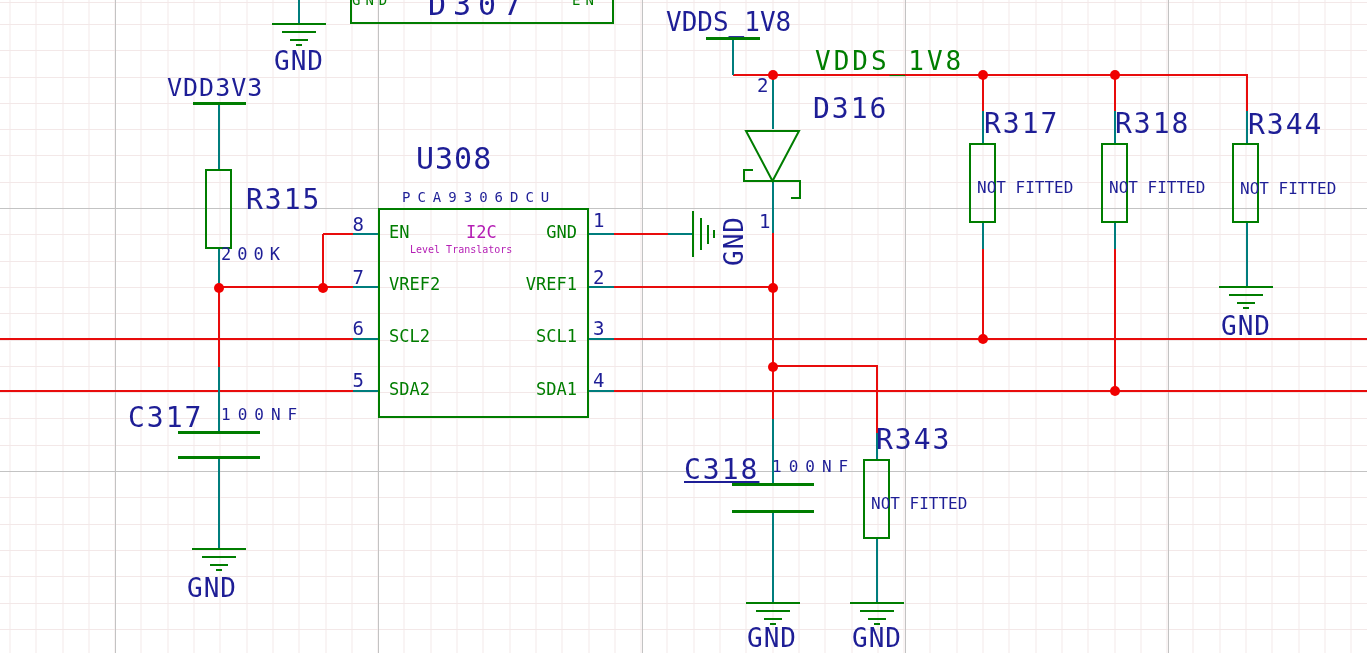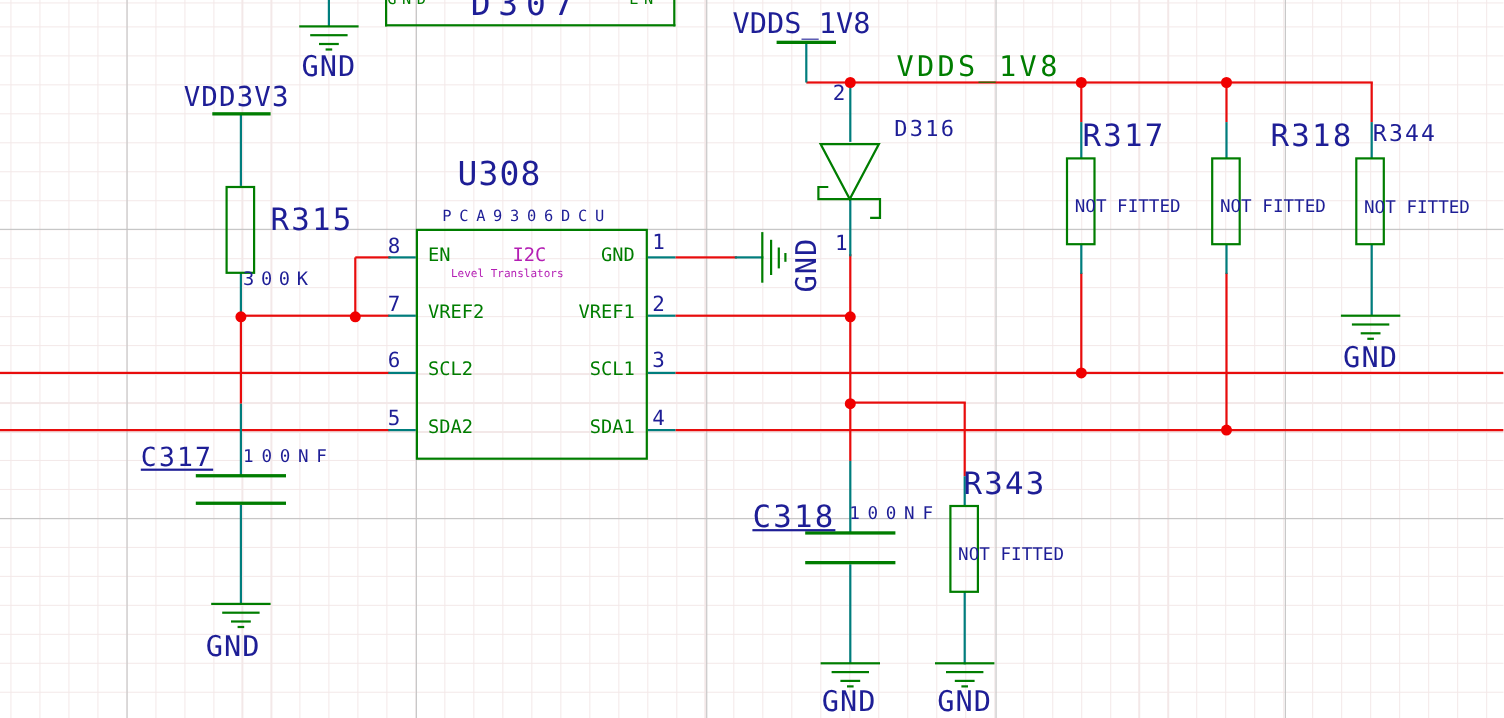--- a/index.html
+++ b/index.html
@@ -190,40 +190,40 @@
   <div class="t green" style="left:389px;top:276px;font-size:17px">VREF2</div>
   <div class="t green" style="left:389px;top:328px;font-size:17px">SCL2</div>
   <div class="t green" style="left:389px;top:381px;font-size:17px">SDA2</div>
   <div class="t green" style="right:790px;top:224px;font-size:17px">GND</div>
   <div class="t green" style="right:790px;top:276px;font-size:17px">VREF1</div>
   <div class="t green" style="right:790px;top:328px;font-size:17px">SCL1</div>
   <div class="t green" style="right:790px;top:381px;font-size:17px">SDA1</div>
   <div class="t mag" style="left:466px;top:224px;font-size:17px">I2C</div>
   <div class="t mag" style="left:410px;top:245px;font-size:10px">Level Translators</div>
 
-  <div class="t" style="left:813px;top:107px;font-size:20px;letter-spacing:2px">D316</div>
+  <div class="t" style="left:813px;top:95px;font-size:28px;letter-spacing:2px">D316</div>
   <div class="t" style="left:757px;top:76px;font-size:19px">2</div>
   <div class="t" style="left:759px;top:212px;font-size:19px">1</div>
 
   <div class="t" style="left:246px;top:186px;font-size:28px;letter-spacing:2px">R315</div>
-  <div class="t" style="left:221px;top:246px;font-size:17px;letter-spacing:6px">300K</div>
-  <div class="t" style="left:128px;top:404px;font-size:24px;letter-spacing:2px;text-decoration:underline">C317</div>
+  <div class="t" style="left:221px;top:246px;font-size:17px;letter-spacing:6px">200K</div>
+  <div class="t" style="left:128px;top:404px;font-size:28px;letter-spacing:2px;">C317</div>
   <div class="t" style="left:221px;top:407px;font-size:16px;letter-spacing:7px">100NF</div>
   <div class="t" style="left:187px;top:575px;font-size:26px;letter-spacing:1px">GND</div>
 
   <div class="t" style="left:684px;top:456px;font-size:28px;letter-spacing:2px;text-decoration:underline">C318</div>
   <div class="t" style="left:772px;top:459px;font-size:16px;letter-spacing:7px">100NF</div>
   <div class="t" style="left:876px;top:426px;font-size:28px;letter-spacing:2px">R343</div>
   <div class="t" style="left:871px;top:496px;font-size:16px">NOT FITTED</div>
   <div class="t" style="left:747px;top:625px;font-size:26px;letter-spacing:1px">GND</div>
   <div class="t" style="left:852px;top:625px;font-size:26px;letter-spacing:1px">GND</div>
 
   <div class="t" style="left:984px;top:110px;font-size:28px;letter-spacing:2px">R317</div>
-  <div class="t" style="left:1155px;top:110px;font-size:28px;letter-spacing:2px">R318</div>
-  <div class="t" style="left:1248px;top:111px;font-size:21px;letter-spacing:2px">R344</div>
+  <div class="t" style="left:1115px;top:110px;font-size:28px;letter-spacing:2px">R318</div>
+  <div class="t" style="left:1248px;top:111px;font-size:28px;letter-spacing:2px">R344</div>
   <div class="t" style="left:977px;top:180px;font-size:16px">NOT FITTED</div>
   <div class="t" style="left:1109px;top:180px;font-size:16px">NOT FITTED</div>
   <div class="t" style="left:1240px;top:181px;font-size:16px">NOT FITTED</div>
   <div class="t" style="left:1221px;top:313px;font-size:26px;letter-spacing:1px">GND</div>
 
   <div class="t rot" style="left:708px;top:227px;width:52px;height:26px;font-size:26px;letter-spacing:1px">GND</div>
 
 </div>
 
 </body></html>

